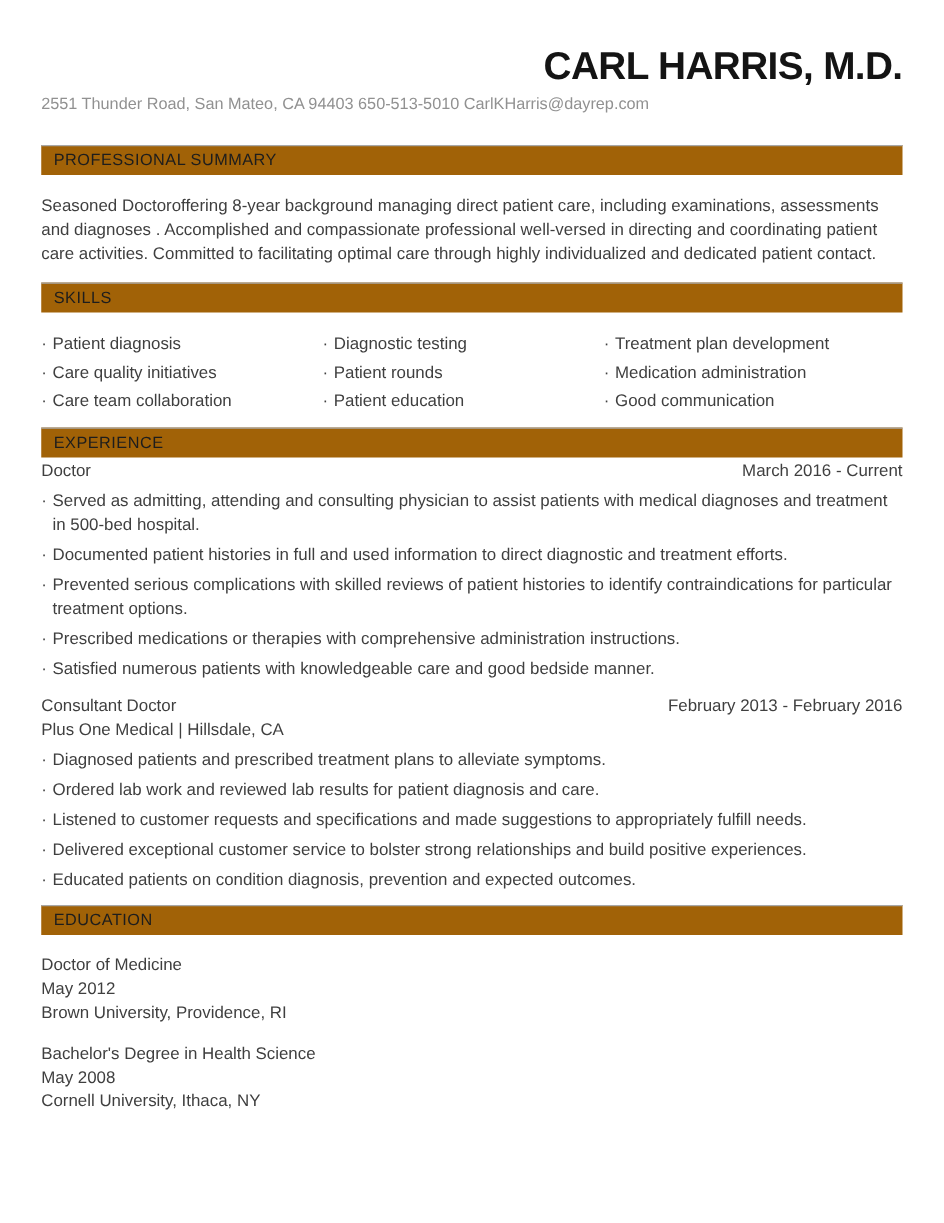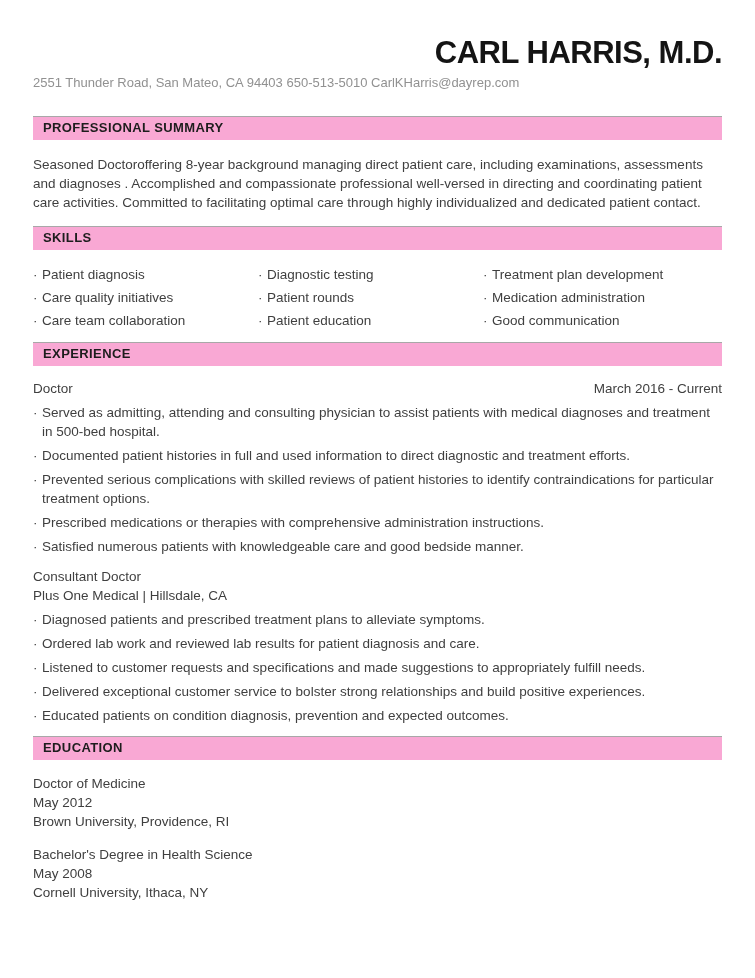--- a/index.html
+++ b/index.html
@@ -24,25 +24,25 @@
   }
   .contact {
     margin-top: 5px;
     font-size: 13px;
     color: #919191;
     line-height: 16px;
   }
 
   
   .section-bar {
-    background: #f9a8d4;
+    background: #a16207;
     border-top: 1px solid #a8a8a8;
     padding: 3px 10px 4px 10px;
     font-size: 13px;
-    font-weight: 700;
+    font-weight: 400;
     letter-spacing: 0.4px;
     color: #1d1d1d;
     line-height: 16px;
   }
   .bar-summary   { margin-top: 25px; }
   .bar-skills    { margin-top: 14px; }
   .bar-experience{ margin-top: 10px; }
   .bar-education { margin-top: 11px; }
 
   
@@ -66,21 +66,21 @@
     line-height: 23px;
     color: #3f3f3f;
   }
   .bullet-mark {
     width: 9px;
     flex: 0 0 9px;
     color: #3f3f3f;
   }
 
   
-  .job { margin-top: 13px; }
+  .job { margin-top: 1px; }
   .job + .job { margin-top: 11px; }
   .job-head {
     display: flex;
     justify-content: space-between;
     font-size: 13.5px;
     line-height: 19px;
     color: #3f3f3f;
   }
   .job-company {
     font-size: 13.5px;
@@ -196,20 +196,21 @@
       <div class="exp-bullet">
           <span class="bullet-mark">·</span>
           <span>Satisfied numerous patients with knowledgeable care and good bedside manner.</span>
         </div>
     </div>
   </div>
 
   <div class="job">
     <div class="job-head">
       <span>Consultant Doctor</span>
+      <span>February 2013 - February 2016</span>
     </div>
     <div class="job-company">Plus One Medical | Hillsdale, CA</div>
     <div class="job-bullets tight">
       <div class="exp-bullet">
           <span class="bullet-mark">·</span>
           <span>Diagnosed patients and prescribed treatment plans to alleviate symptoms.</span>
         </div>
       <div class="exp-bullet">
           <span class="bullet-mark">·</span>
           <span>Ordered lab work and reviewed lab results for patient diagnosis and care.</span>

